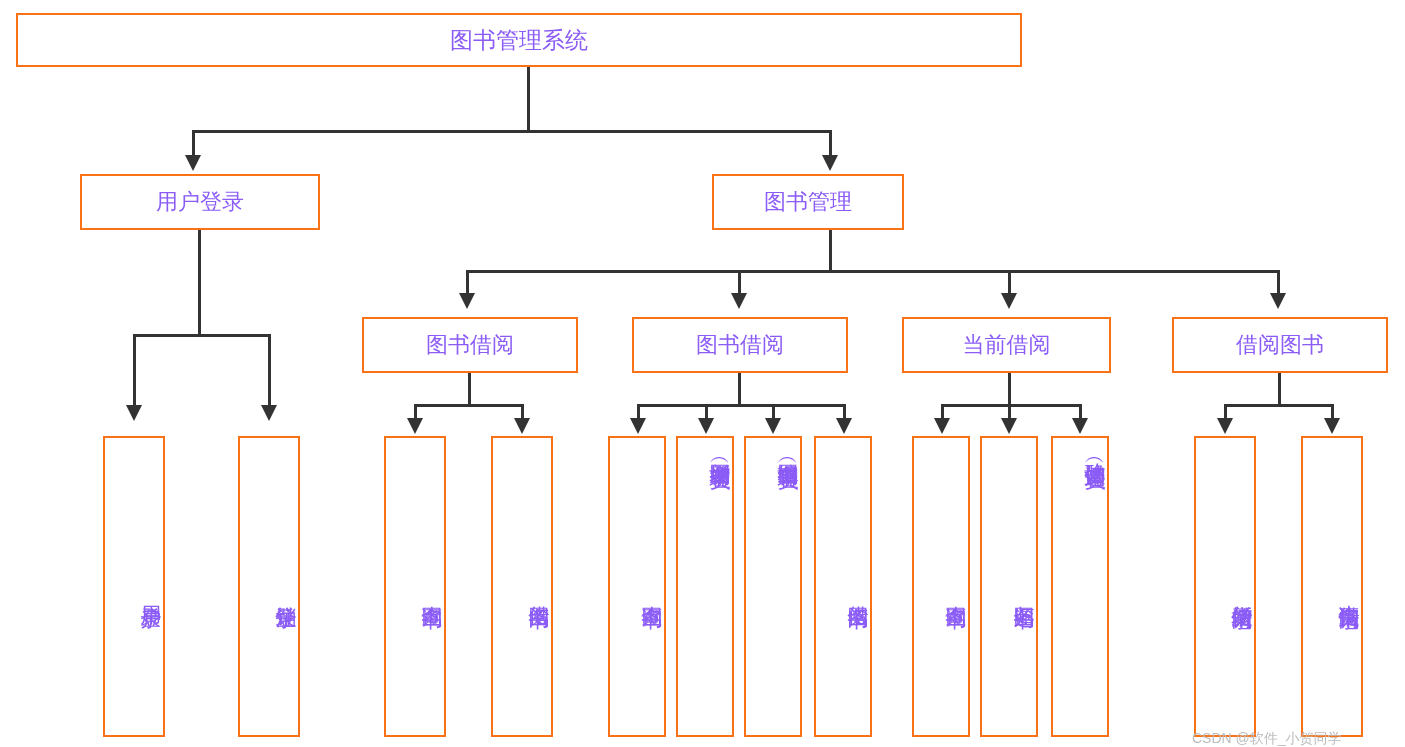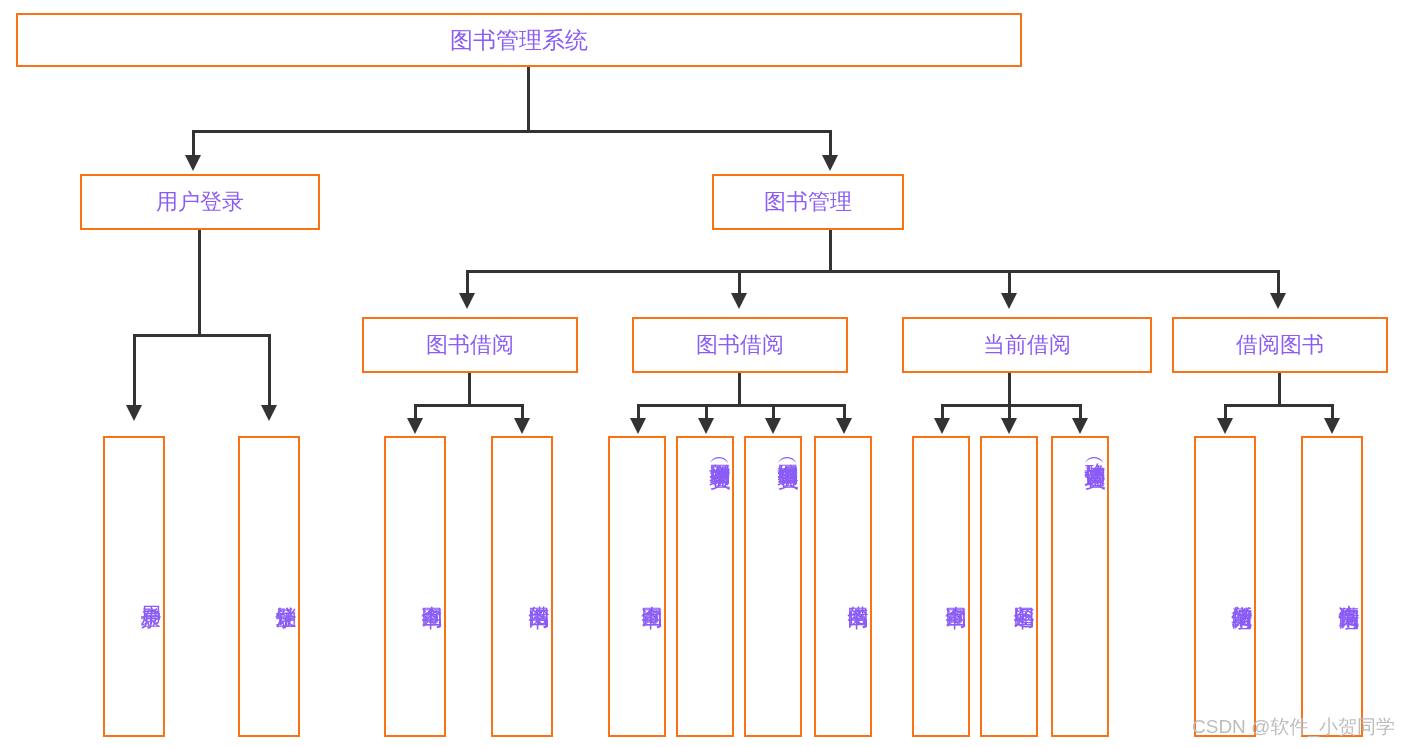--- a/index.html
+++ b/index.html
@@ -53,23 +53,24 @@
     position: absolute;
     width: 0;
     height: 0;
     border-left: 8px solid transparent;
     border-right: 8px solid transparent;
     border-top: 16px solid #333333;
   }
   .watermark {
     position: absolute;
     color: #bdbdbd;
-    font-size: 19px;
+    font-size: 14px;
     white-space: nowrap;
     pointer-events: none;
+    margin-top: 16px;
   }
 </style>
 </head>
 <body>
 
 <div id="canvas">
 
   <div class="node root" style="left:16px; top:13px; width:1006px; height:54px;">
     <span>图书管理系统</span>
   </div>
@@ -109,21 +110,21 @@
   <div class="arrow" style="left:1001px; top:293px;"></div>
   <div class="edge v" style="left:1277px; top:270px; width:3px; height:25px;"></div>
   <div class="arrow" style="left:1270px; top:293px;"></div>
 
   <div class="node level3" style="left:362px; top:317px; width:216px; height:56px;">
     <span>图书借阅</span>
   </div>
   <div class="node level3" style="left:632px; top:317px; width:216px; height:56px;">
     <span>图书借阅</span>
   </div>
-  <div class="node level3" style="left:902px; top:317px; width:250px; height:56px;">
+  <div class="node level3" style="left:902px; top:317px; width:209px; height:56px;">
     <span>当前借阅</span>
   </div>
   <div class="node level3" style="left:1172px; top:317px; width:216px; height:56px;">
     <span>借阅图书</span>
   </div>
 
   <div class="edge v" style="left:468px; top:373px; width:3px; height:33px;"></div>
   <div class="edge h" style="left:414px; top:404px; width:110px; height:3px;"></div>
   <div class="edge v" style="left:414px; top:404px; width:3px; height:16px;"></div>
   <div class="arrow" style="left:407px; top:418px;"></div>

